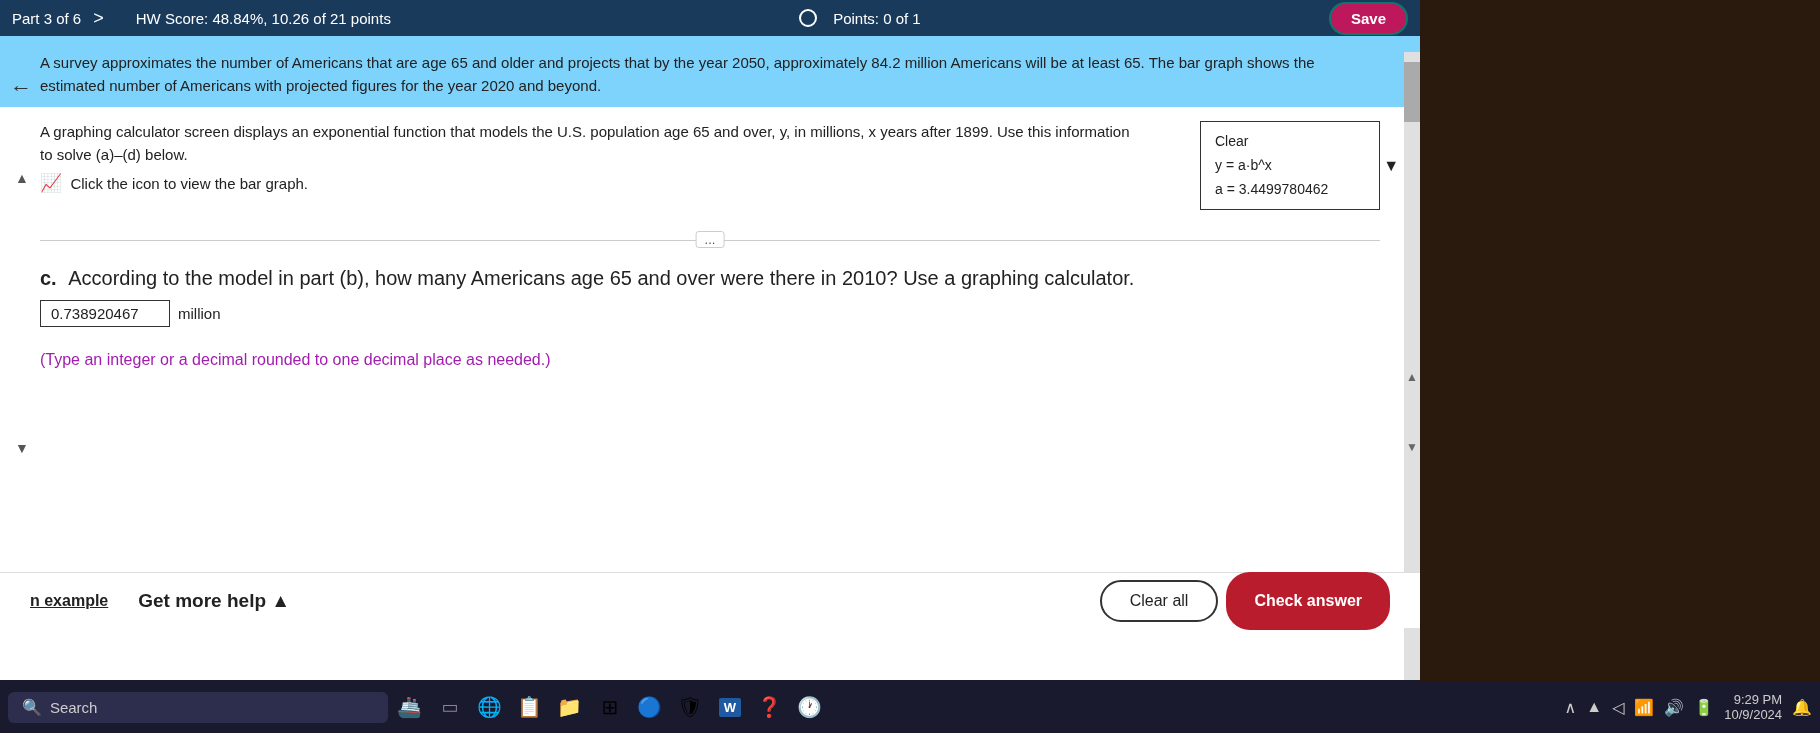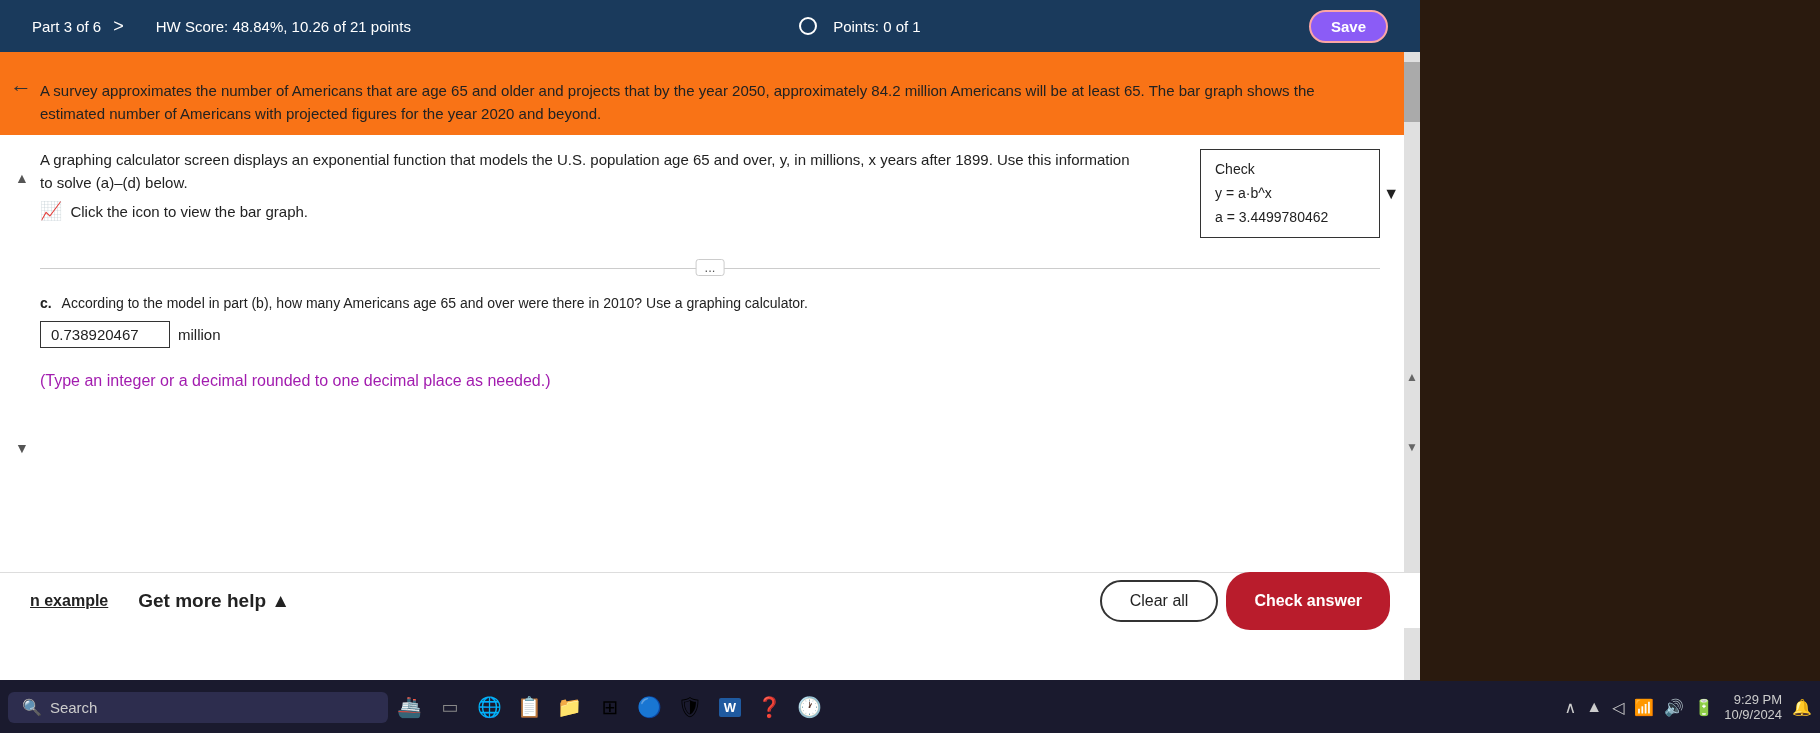--- a/index.html
+++ b/index.html
@@ -21,24 +21,24 @@
       height: 680px;
       background: #fff;
       overflow: hidden;
     }
 
     
     .header-bar {
       display: flex;
       align-items: center;
       justify-content: space-between;
-      padding: 8px 32px;
+      padding: 8px 12px;
       background: #1a3a5c;
       color: white;
-      height: 52px;
+      height: 36px;
     }
 
     .header-part {
       display: flex;
       align-items: center;
       gap: 12px;
       font-size: 15px;
     }
 
     .header-score {
@@ -50,23 +50,23 @@
 
     .circle-icon {
       width: 18px;
       height: 18px;
       border: 2px solid white;
       border-radius: 50%;
       display: inline-block;
     }
 
     .save-btn {
-      background: #8b5cf6;
+      background: #be185d;
       color: white;
-      border: 2px solid #fca5a5;
+      border: 2px solid #0f766e;
       border-radius: 20px;
       padding: 6px 20px;
       font-size: 15px;
       cursor: pointer;
       font-weight: bold;
     }
 
     .nav-arrow {
       background: none;
       border: none;
@@ -99,22 +99,22 @@
     .scrollbar-thumb {
       width: 16px;
       height: 60px;
       background: #aaa;
       position: absolute;
       top: 10px;
     }
 
     
     .question-section {
-      padding: 28px 40px 10px 40px;
-      background: #f97316;
+      padding: 16px 40px 10px 40px;
+      background: #7dd3fc;
     }
 
     .question-text {
       font-size: 15px;
       line-height: 1.5;
       color: #222;
       max-width: 1300px;
     }
 
     
@@ -190,21 +190,21 @@
       border: 1px solid #ccc;
       border-radius: 3px;
     }
 
     
     .part-c-question {
       padding: 16px 40px 10px 40px;
     }
 
     .part-c-label {
-      font-size: 14px;
+      font-size: 20px;
       font-weight: bold;
       color: #222;
       margin-bottom: 10px;
     }
 
     .answer-box {
       display: inline-block;
       border: 1.5px solid #333;
       padding: 4px 10px;
       font-size: 15px;
@@ -421,21 +421,21 @@
     <div class="graphing-info">
       <div>
         <p class="graphing-text">A graphing calculator screen displays an exponential function that models the U.S. population age 65 and over, y, in millions, x years after 1899. Use this information to solve (a)–(d) below.</p>
         <div class="click-icon-text">
           <span class="chart-icon">📈</span>
           <span>Click the icon to view the bar graph.</span>
         </div>
       </div>
       <div style="position:relative;">
         <div class="exp-reg-box">
-          <div>Check</div>
+          <div>Clear</div>
           <div>y = a·b^x</div>
           <div>a = 3.4499780462</div>
           <span class="exp-reg-dropdown">▼</span>
         </div>
       </div>
     </div>
   </div>
 
   <div class="ellipsis-divider">
     <span>...</span>

